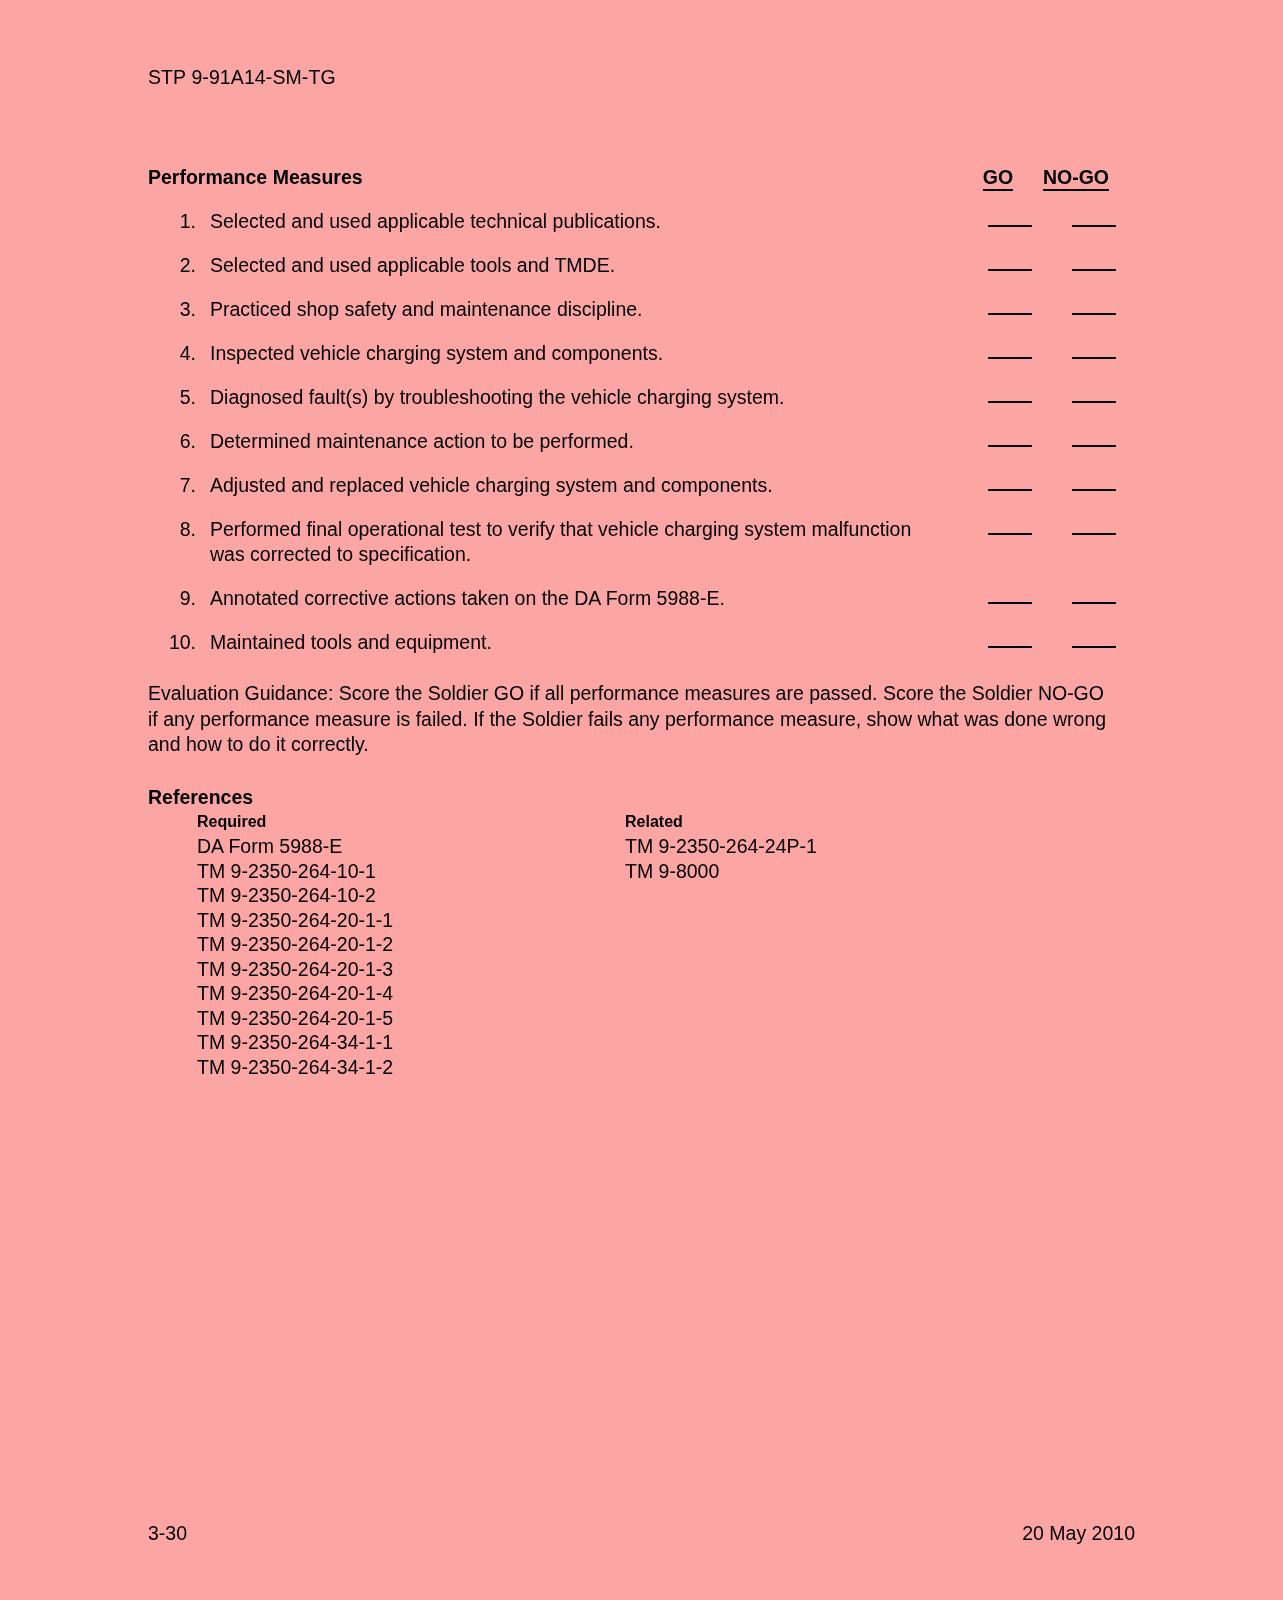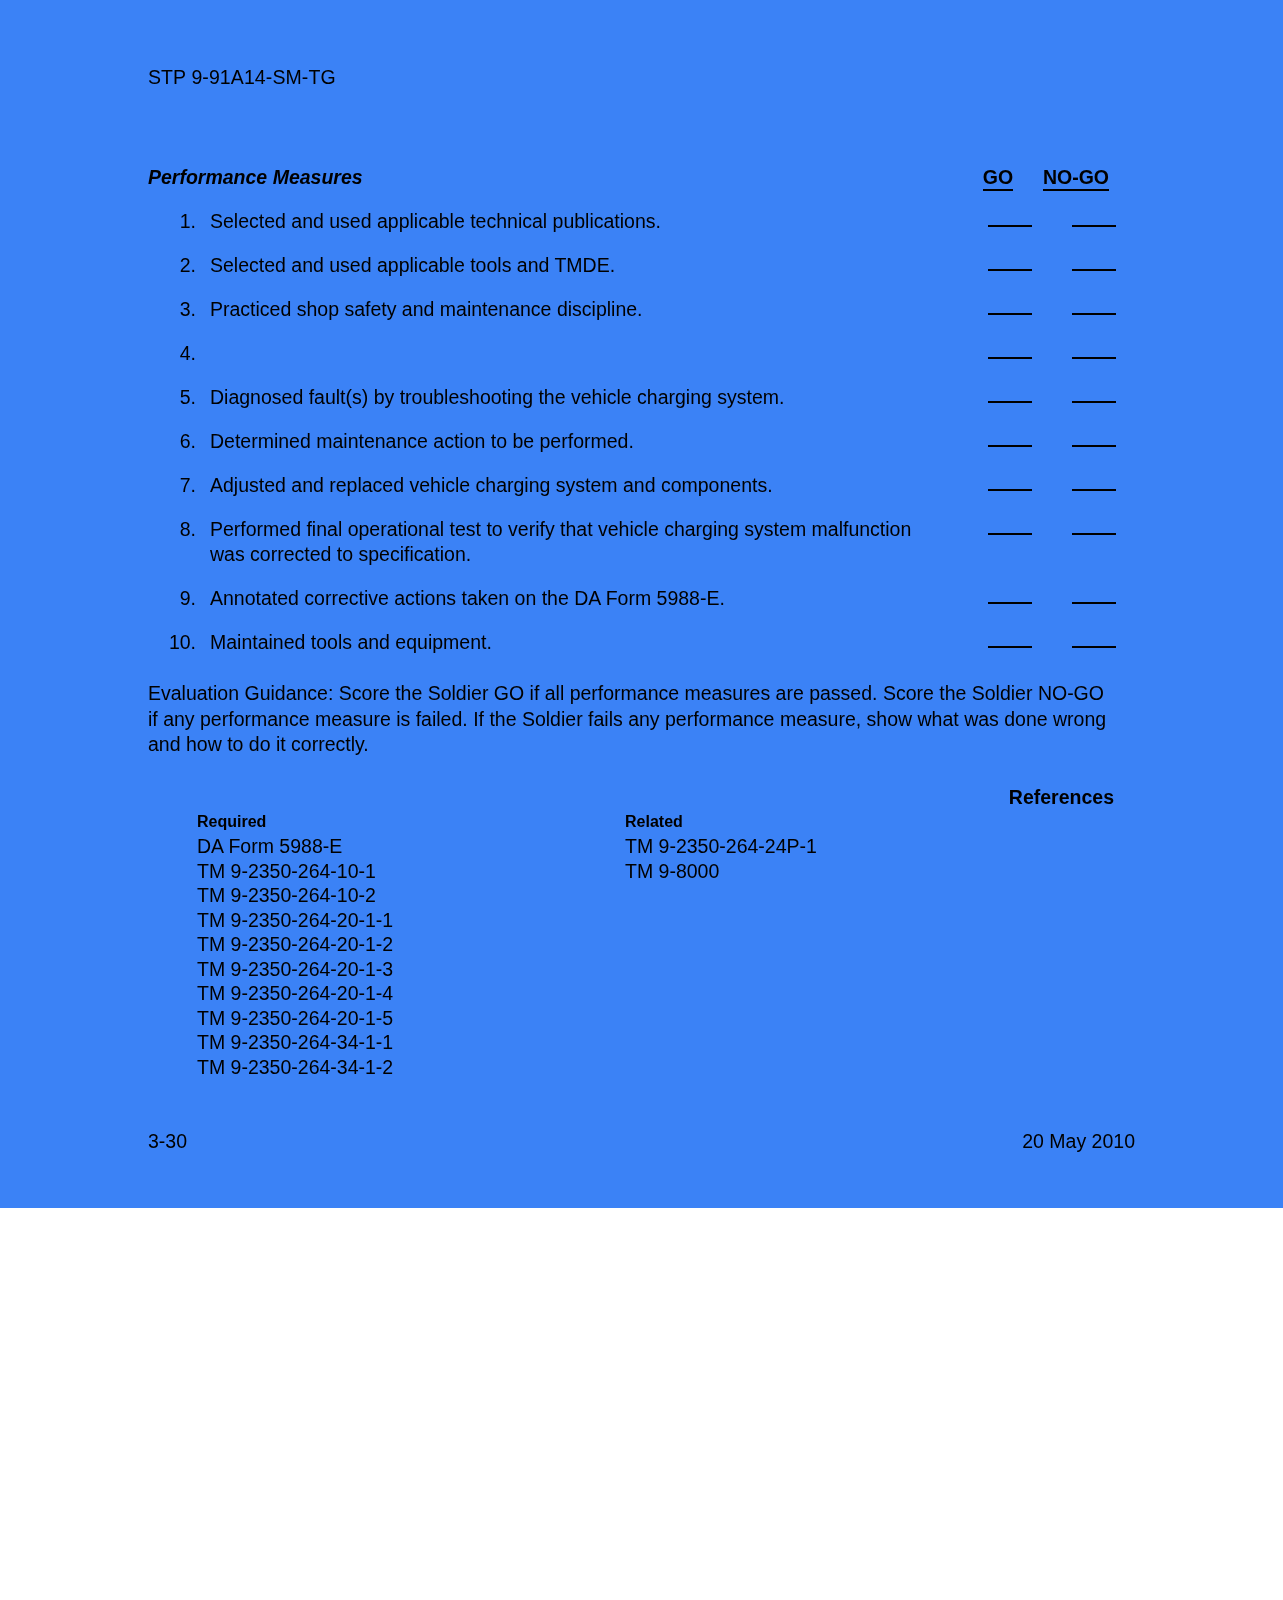--- a/index.html
+++ b/index.html
@@ -7,22 +7,22 @@
     padding: 0;
     background: #ffffff;
   }
   body {
     font-family: "Liberation Sans", sans-serif;
     color: #000000;
   }
   .page {
     position: relative;
     width: 1283px;
-    height: 1208px;
-    background: #3b82f6;
+    height: 1600px;
+    background: #fca5a5;
     overflow: hidden;
     box-sizing: border-box;
   }
 
   
   .running-head {
     position: absolute;
     left: 148px;
     top: 66px;
     font-size: 19.5px;
@@ -42,21 +42,20 @@
   .measures-header {
     position: relative;
     height: 30px;
     font-weight: bold;
     font-size: 19.5px;
   }
   .measures-header .title {
     position: absolute;
     left: 0;
     top: 0;
-    font-style: italic;
   }
   .col-go, .col-nogo {
     position: absolute;
     top: 0;
     text-align: center;
     font-weight: bold;
     font-size: 19.5px;
   }
   .col-go {
     left: 822px;
@@ -123,21 +122,20 @@
   }
 
   
   .references {
     margin-top: 27px;
   }
   .references-title {
     font-weight: bold;
     font-size: 19.5px;
     line-height: 25px;
-    text-align: right;
   }
   .ref-cols {
     position: relative;
     margin-top: 0px;
     padding-left: 49px;
     min-height: 250px;
   }
   .ref-col {
     position: absolute;
     top: 0;
@@ -214,20 +212,21 @@
 
       <div class="measure-row">
         <div class="num">3.</div>
         <div class="txt">Practiced shop safety and maintenance discipline.</div>
         <div class="mark-go"></div>
         <div class="mark-nogo"></div>
       </div>
 
       <div class="measure-row">
         <div class="num">4.</div>
+        <div class="txt">Inspected vehicle charging system and components.</div>
         <div class="mark-go"></div>
         <div class="mark-nogo"></div>
       </div>
 
       <div class="measure-row">
         <div class="num">5.</div>
         <div class="txt">Diagnosed fault(s) by troubleshooting the vehicle charging system.</div>
         <div class="mark-go"></div>
         <div class="mark-nogo"></div>
       </div>

